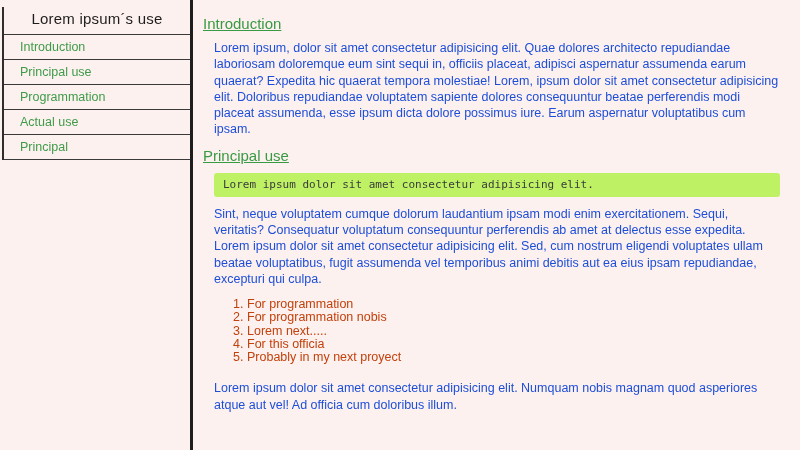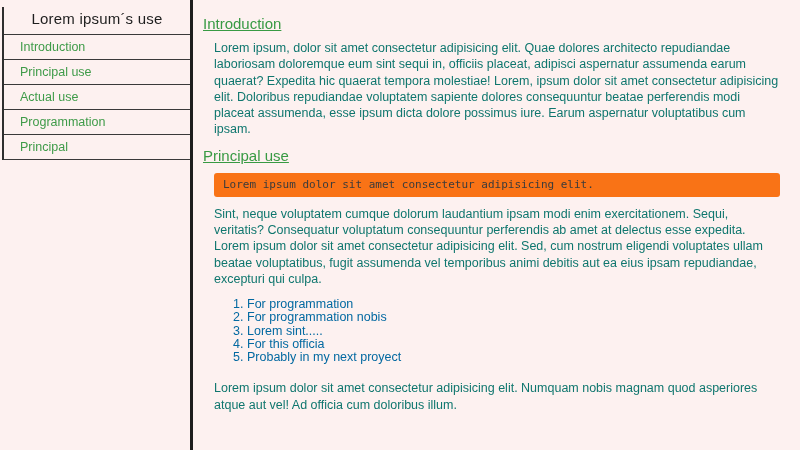--- a/index.html
+++ b/index.html
@@ -42,58 +42,58 @@
   .section-heading {
     margin: 9px 0 6px 0;
     font-size: 15px; font-weight: normal;
   }
   .section-heading a {
     color: #389a43; text-decoration: underline; cursor: pointer;
   }
   p.para {
     margin: 8px 0 8px 11px;
     font-size: 12.5px; line-height: 16.3px;
-    color: #0f766e;
+    color: #1d4ed8;
   }
   pre.code {
     margin: 9px 0 9px 11px;
-    background: #f97316;
+    background: #bef264;
     border-radius: 3px;
     padding: 5px 9px 6px 9px;
     font-family: "DejaVu Sans Mono", "Liberation Mono", monospace;
     font-size: 11px; color: #3b3b3b;
     white-space: pre-wrap;
   }
   ol.use-list {
     margin: 11px 0 16px 11px; padding-left: 33px;
     font-size: 12.5px; line-height: 13.2px;
-    color: #0369a1;
+    color: #c2410c;
   }
   ol.use-list li { margin: 0; }
 </style>
 </head>
 <body>
 
 <div class="page">
 
   <aside class="sidebar">
     <div class="nav-box">
       <div class="sidebar-title">Lorem ipsum´s use</div>
       <ul class="nav">
         <li class="nav-item">
           <a>Introduction</a>
         </li>
         <li class="nav-item">
           <a>Principal use</a>
         </li>
         <li class="nav-item">
-          <a>Actual use</a>
+          <a>Programmation</a>
         </li>
         <li class="nav-item">
-          <a>Programmation</a>
+          <a>Actual use</a>
         </li>
         <li class="nav-item">
           <a>Principal</a>
         </li>
       </ul>
     </div>
   </aside>
 
   <main class="content">
 
@@ -104,21 +104,21 @@
 
     <h2 class="section-heading"><a>Principal use</a></h2>
 
     <pre class="code">Lorem ipsum dolor sit amet consectetur adipisicing elit.</pre>
 
     <p class="para">Sint, neque voluptatem cumque dolorum laudantium ipsam modi enim exercitationem. Sequi, veritatis? Consequatur voluptatum consequuntur perferendis ab amet at delectus esse expedita. Lorem ipsum dolor sit amet consectetur adipisicing elit. Sed, cum nostrum eligendi voluptates ullam beatae voluptatibus, fugit assumenda vel temporibus animi debitis aut ea eius ipsam repudiandae, excepturi qui culpa.</p>
 
     <ol class="use-list">
       <li>For programmation</li>
       <li>For programmation nobis</li>
-      <li>Lorem sint.....</li>
+      <li>Lorem next.....</li>
       <li>For this officia</li>
       <li>Probably in my next proyect</li>
     </ol>
 
     <p class="para">Lorem ipsum dolor sit amet consectetur adipisicing elit. Numquam nobis magnam quod asperiores atque aut vel! Ad officia cum doloribus illum.</p>
 
   </main>
 </div>
 
 </body></html>

